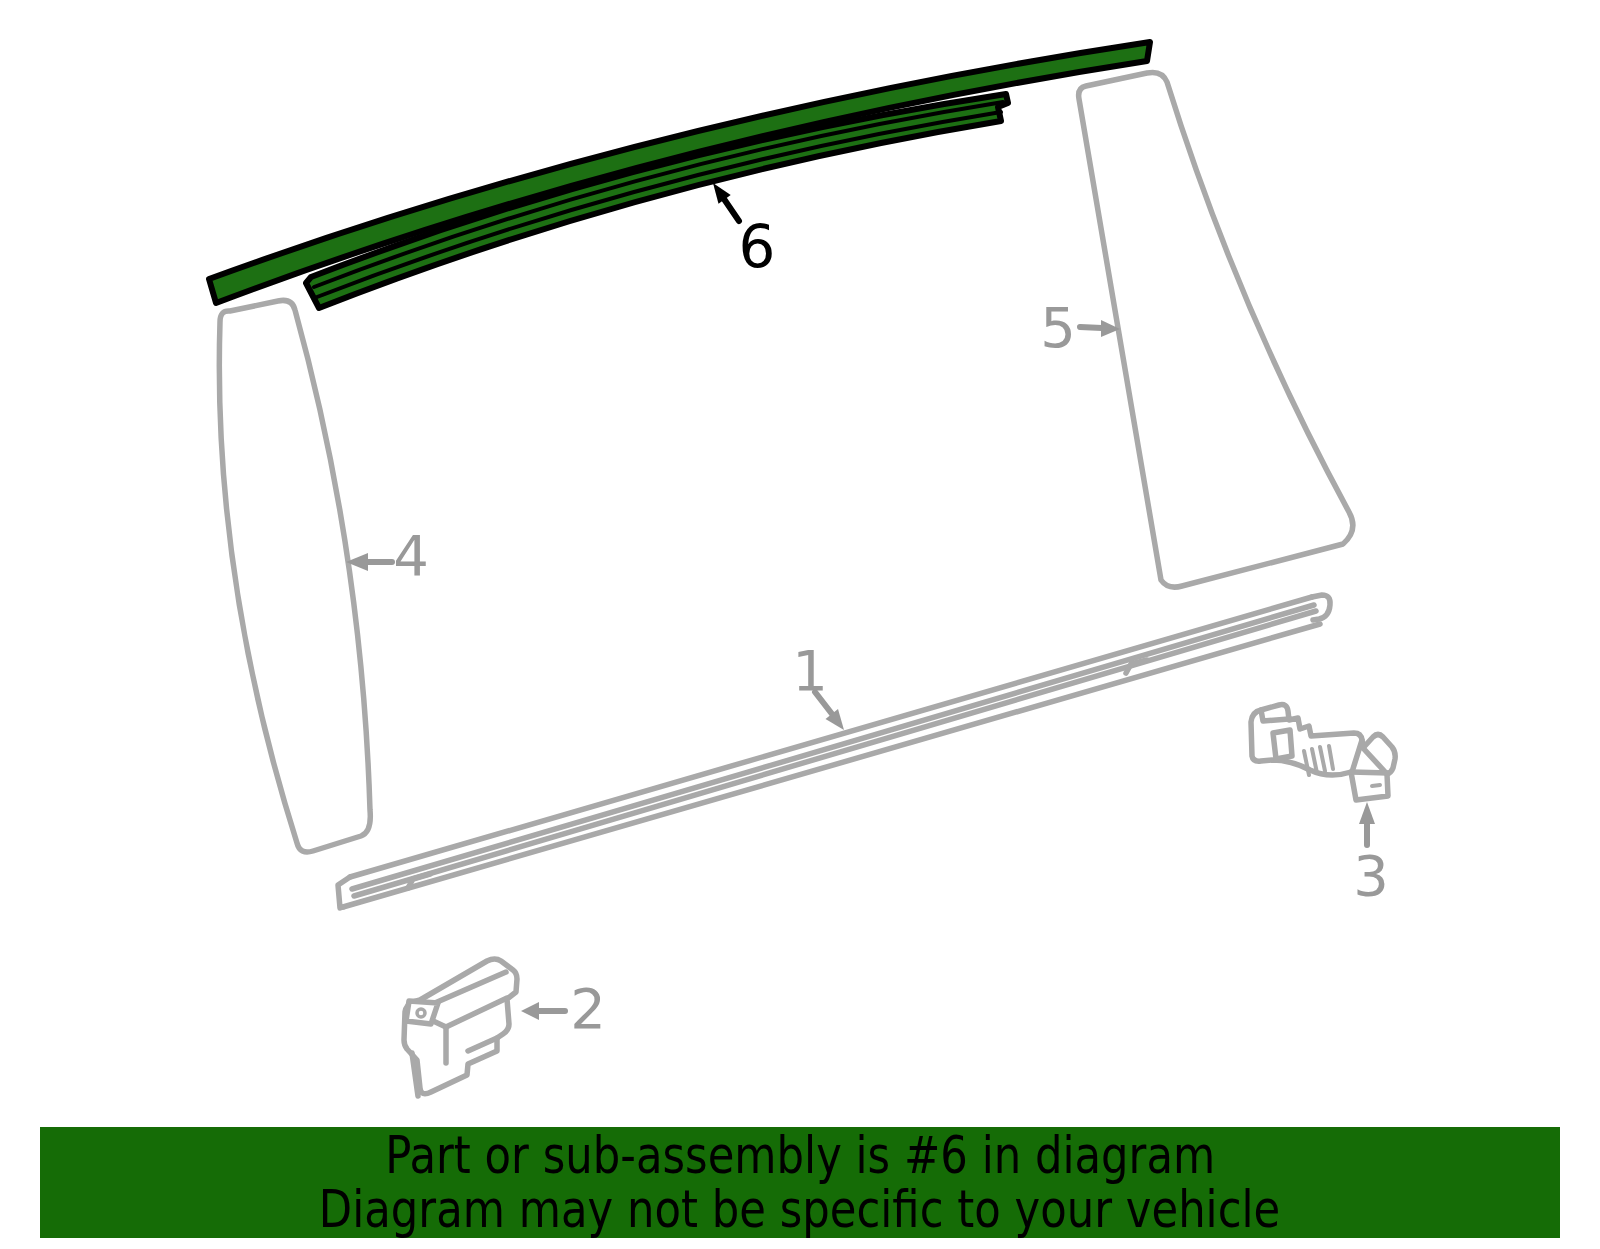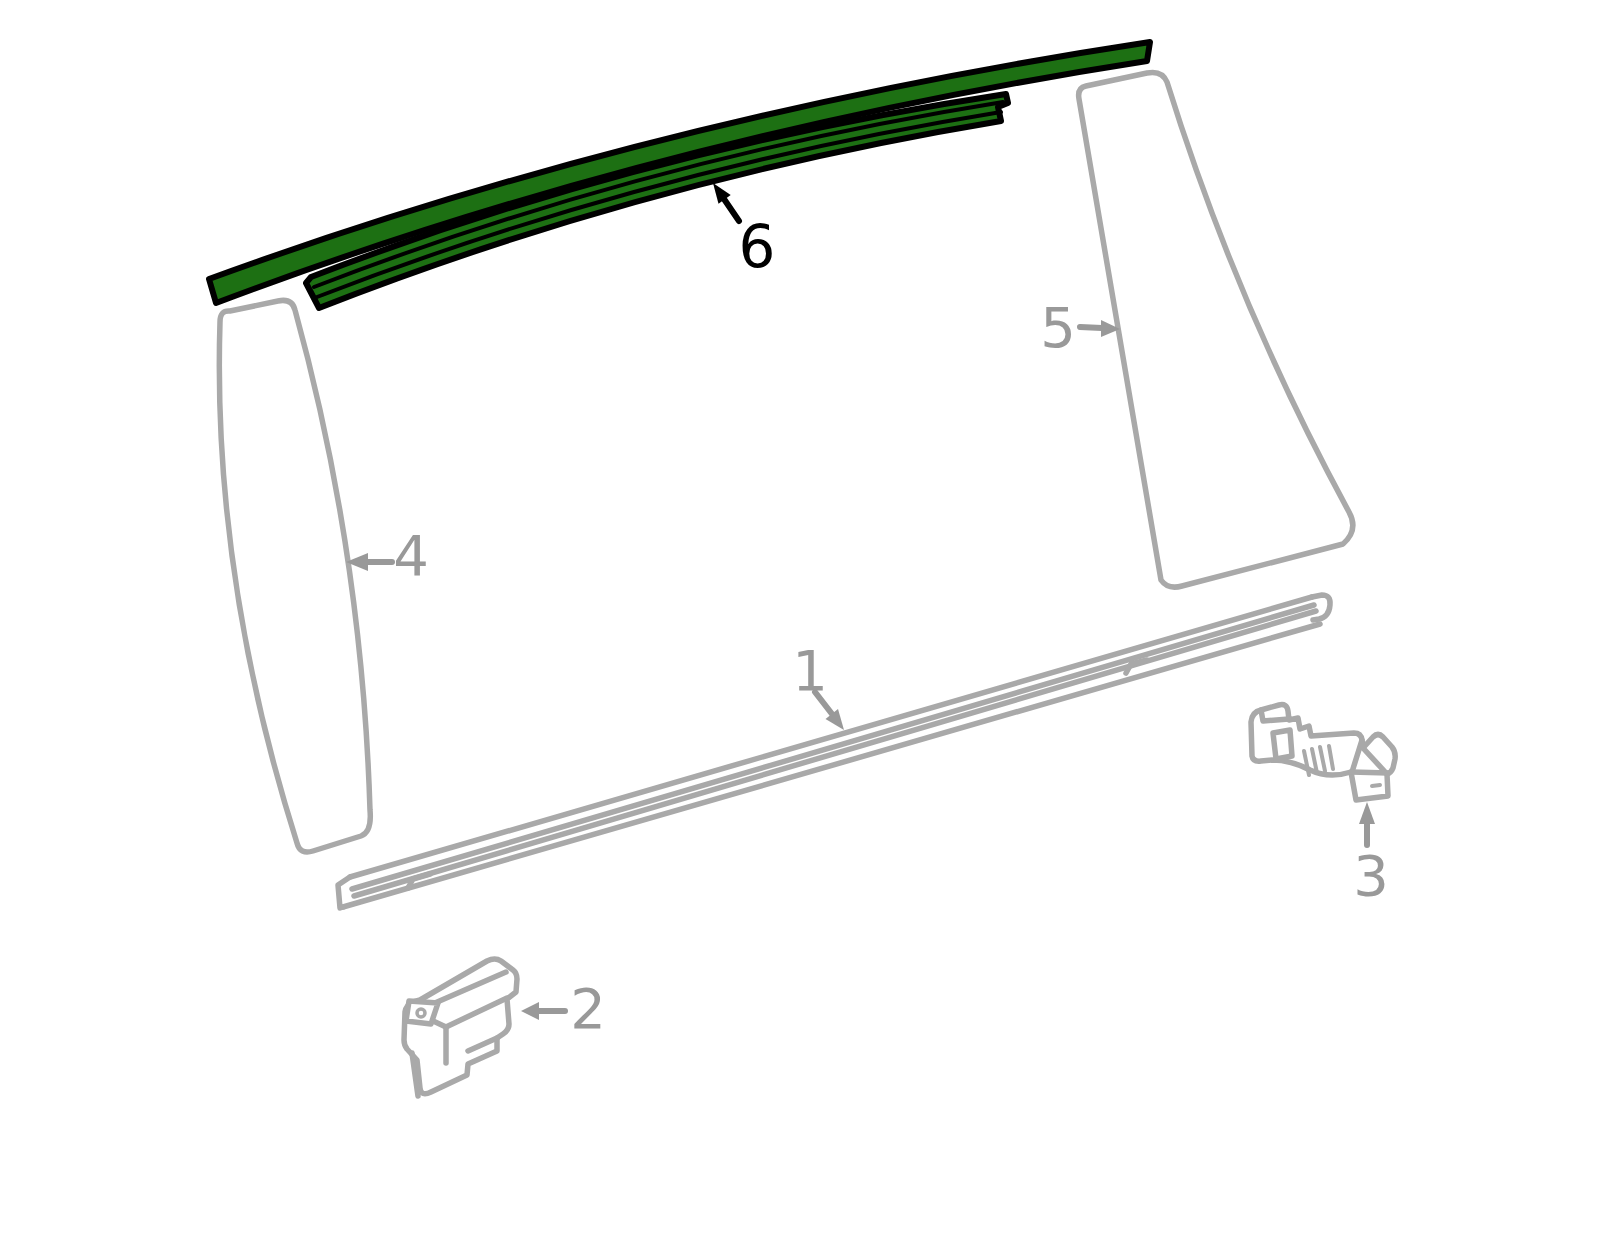--- a/index.html
+++ b/index.html
@@ -117,14 +117,18 @@
       </g>
     </g>
 
     <g font-size="58" text-anchor="middle">
       <path fill="none" stroke-width="6" stroke-linecap="round" d="M 739 221 L 724 199" stroke="#000000"></path>
       <polygon points="713,183 730.7,195 718.5,203.7" fill="#000000"></polygon>
       <text x="757" y="267" fill="#000000">6</text>
     </g>
   </svg>
 
+  <div class="banner" style="background-color: rgb(21, 108, 6);">
+    <span class="cond" style="color: rgb(0, 0, 0);">Part or sub-assembly is #6 in diagram</span>
+    <span class="cond" style="color: rgb(0, 0, 0);">Diagram may not be specific to your vehicle</span>
+  </div>
 
 </div>
 
 </body></html>

